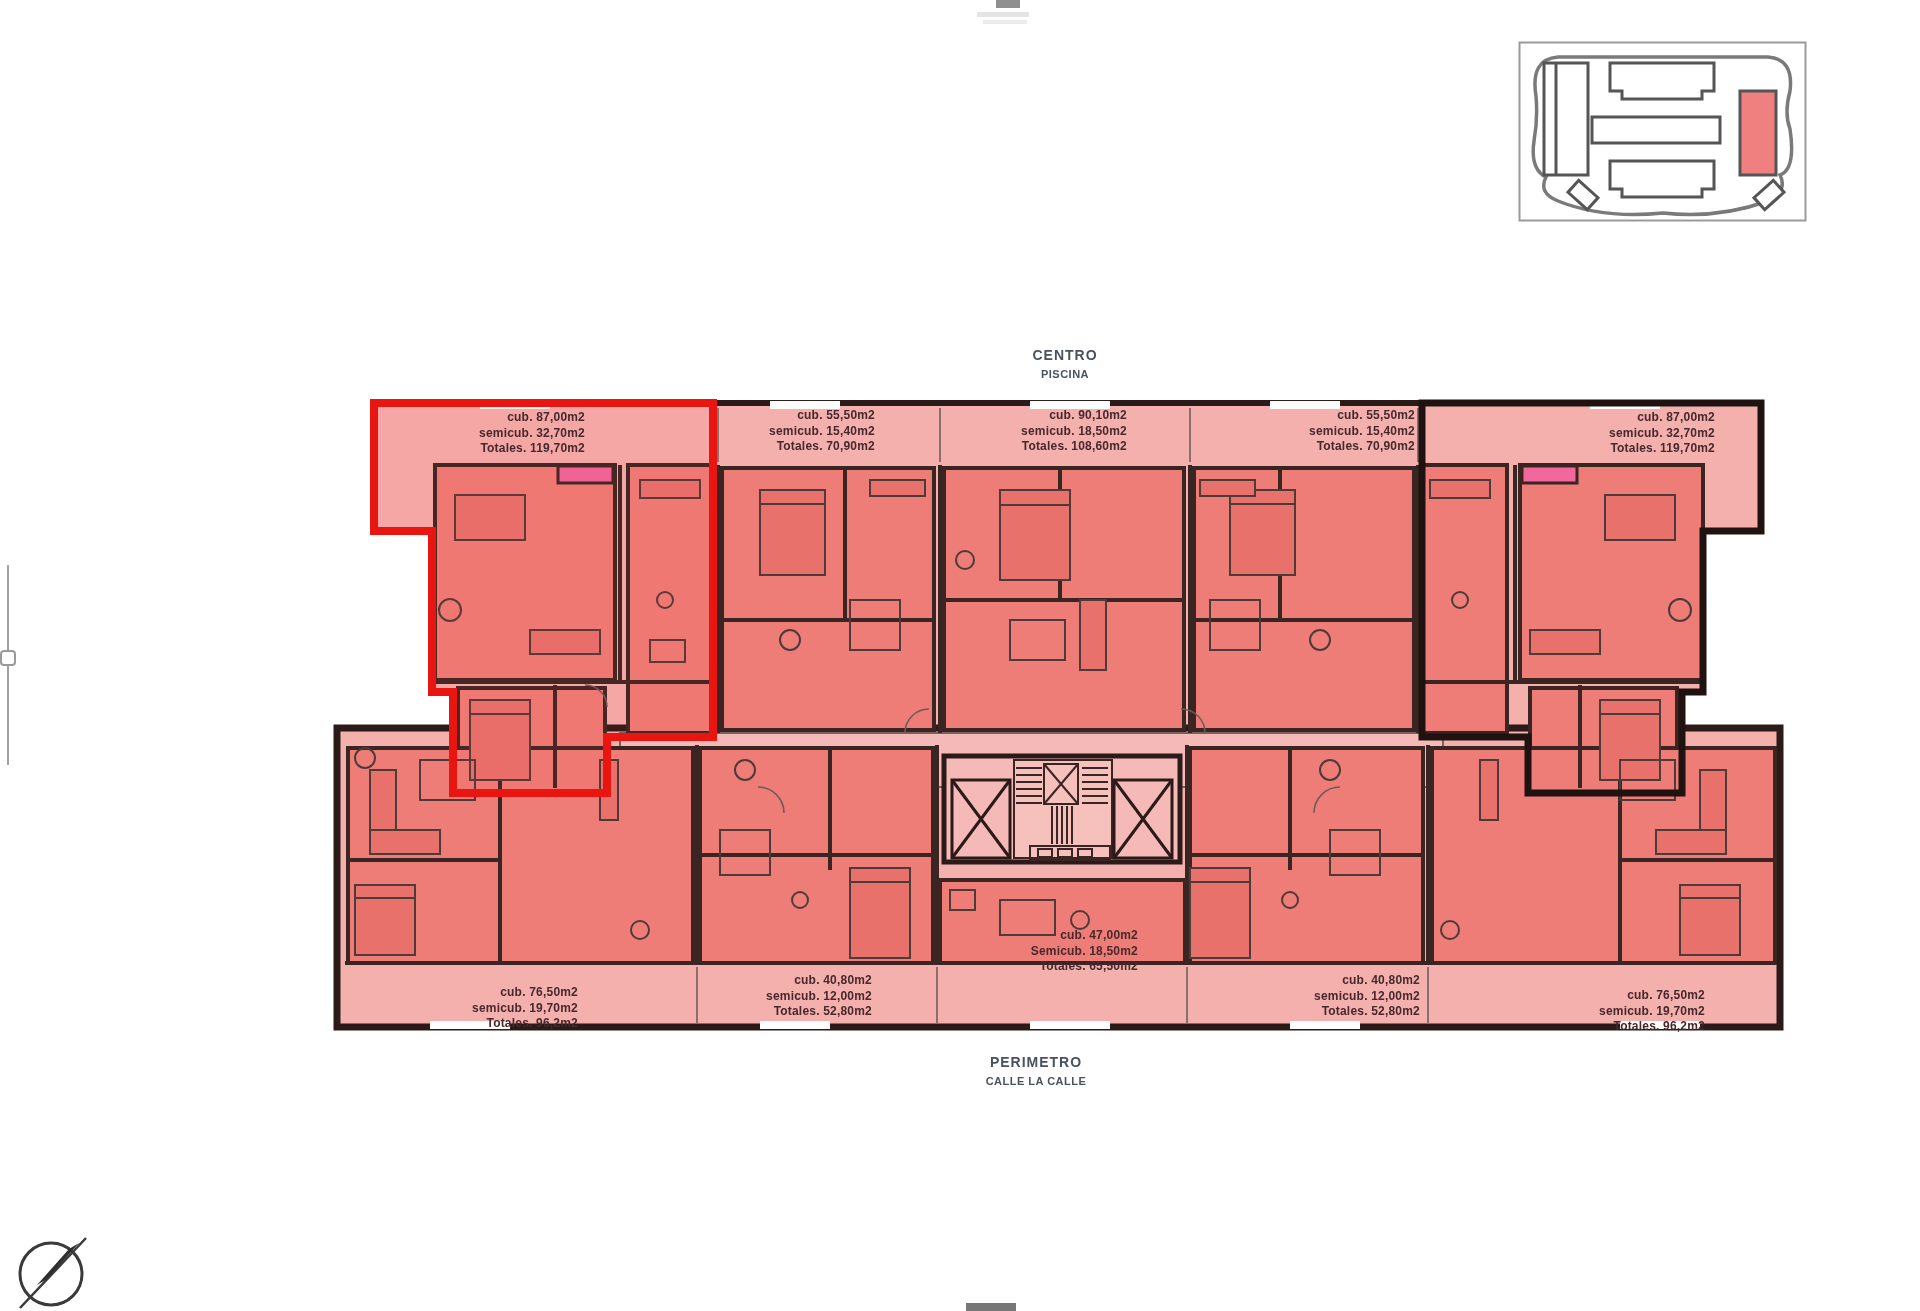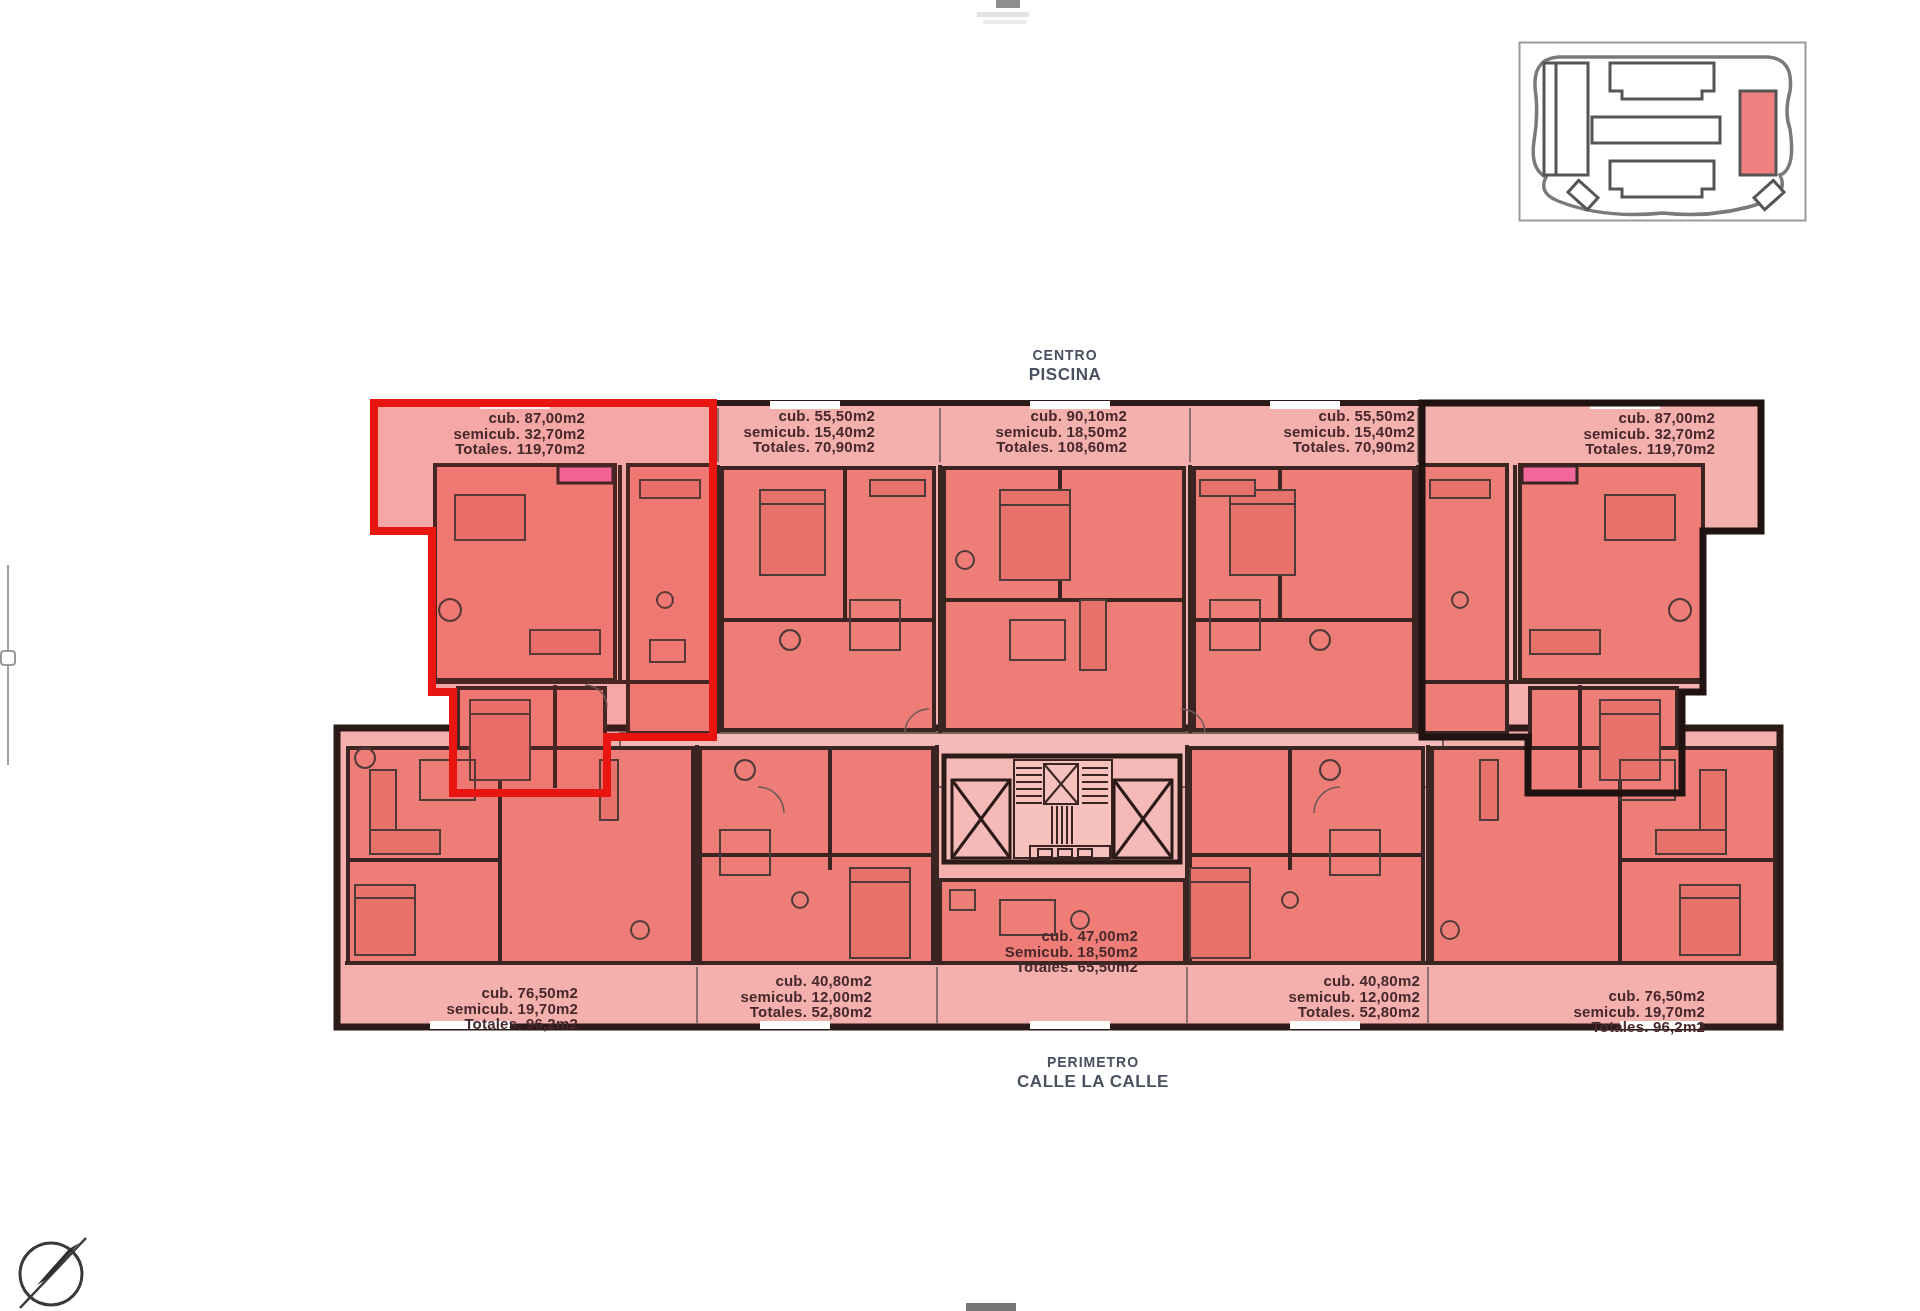--- a/index.html
+++ b/index.html
@@ -3,29 +3,29 @@
 <meta charset="utf-8">
 <style>
   html,body{margin:0;padding:0;}
   body{
     width:1920px;height:1311px;position:relative;overflow:hidden;
     background:#ffffff;
     font-family:"Liberation Sans", sans-serif;
   }
   .plan-label{
     position:absolute;width:190px;text-align:right;
-    font-size:15px;font-weight:bold;line-height:15.5px;
+    font-size:12px;font-weight:bold;line-height:15.5px;
     color:#47282c;letter-spacing:.2px;
   }
   .plan-label div{white-space:nowrap;}
   .big-title{
     position:absolute;width:220px;text-align:center;color:#4a5160;
   }
   .big-title .main{font-size:14px;font-weight:bold;letter-spacing:1px;line-height:24px;}
-  .big-title .sub{font-size:17px;font-weight:bold;letter-spacing:.5px;line-height:15px;}
+  .big-title .sub{font-size:11px;font-weight:bold;letter-spacing:.5px;line-height:15px;}
   svg{position:absolute;}
   #plan-svg{left:0;top:0;}
   #keyplan-svg{left:1518px;top:41px;}
   #compass-svg{left:10px;top:1234px;}
   #edge-handle{position:absolute;left:0;top:565px;width:20px;height:200px;}
 </style>
 </head>
 <body>
 
 <svg id="plan-svg" width="1920" height="1311" viewBox="0 0 1920 1311">
@@ -275,21 +275,21 @@
 
 <svg id="edge-handle" viewBox="0 0 20 200">
   <line x1="8" y1="0" x2="8" y2="200" stroke="#a0a0a0" stroke-width="2"></line>
   <rect x="1" y="86" width="14" height="14" rx="3" fill="#ffffff" stroke="#9a9a9a" stroke-width="2"></rect>
 </svg>
 
 <div class="big-title" style="left:955px;top:343px;">
   <div class="main">CENTRO</div>
   <div class="sub">PISCINA</div>
 </div>
-<div class="big-title" style="left:983px;top:1050px;text-align:center;">
+<div class="big-title" style="left:926px;top:1050px;text-align:center;">
   <div class="main">PERIMETRO</div>
   <div class="sub">CALLE LA CALLE</div>
 </div>
 
 <div class="plan-label" style="left:395px;top:410px;">
   <div>cub. 87,00m2</div>
   <div>semicub. 32,70m2</div>
   <div>Totales. 119,70m2</div>
 </div>
 <div class="plan-label" style="left:685px;top:408px;">

